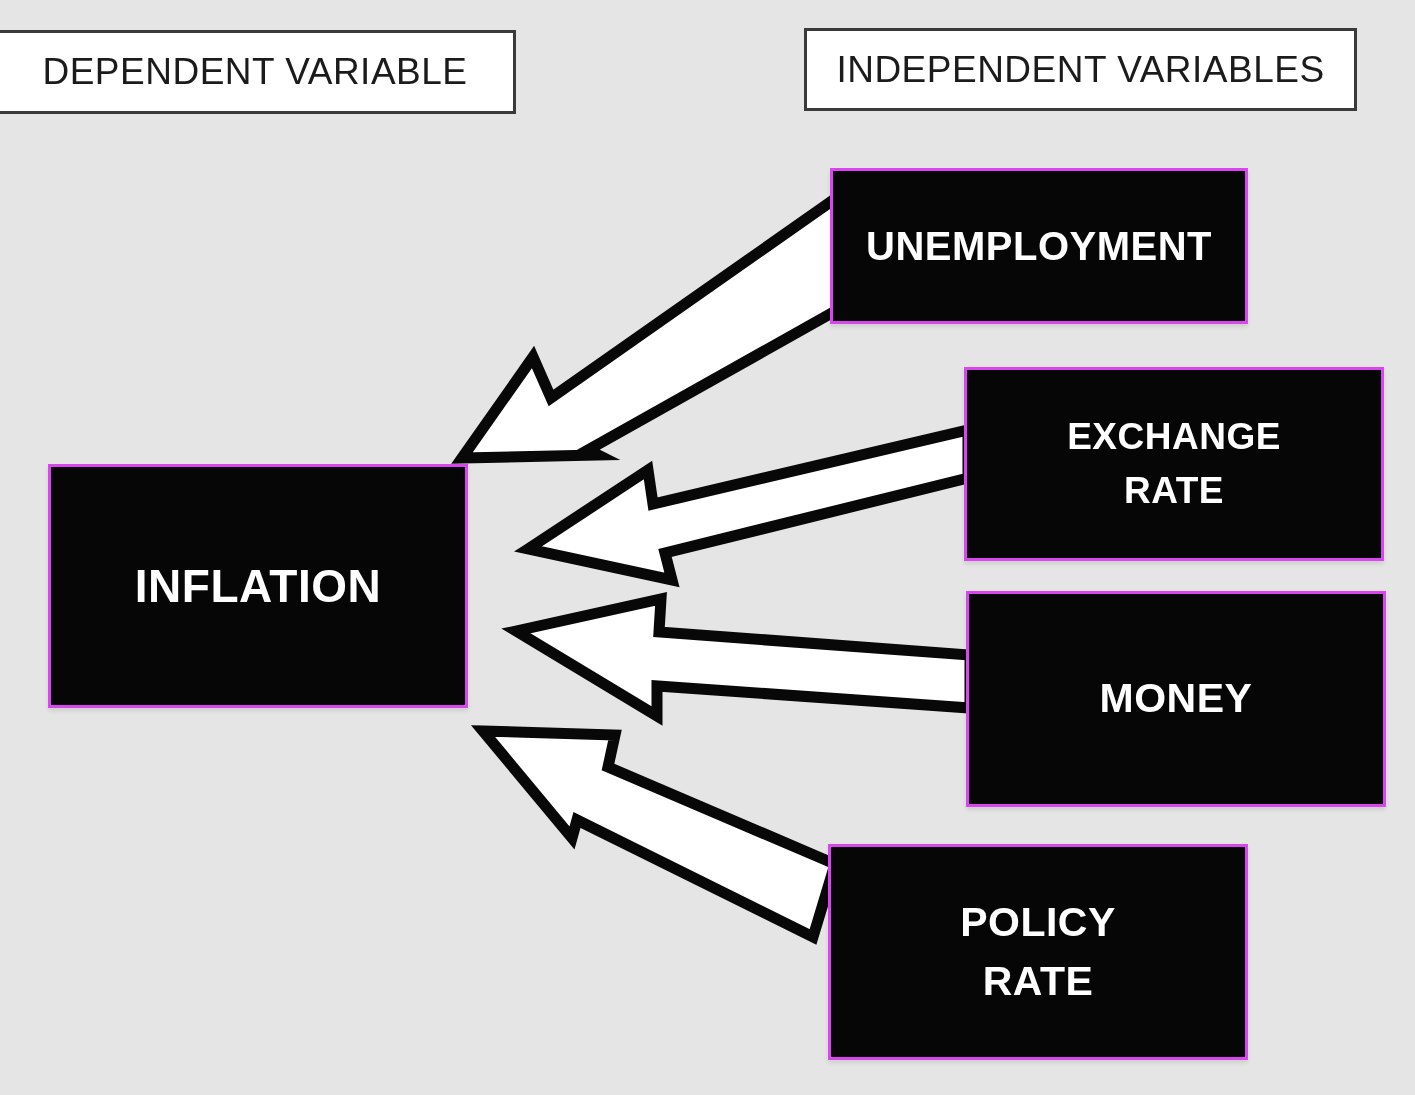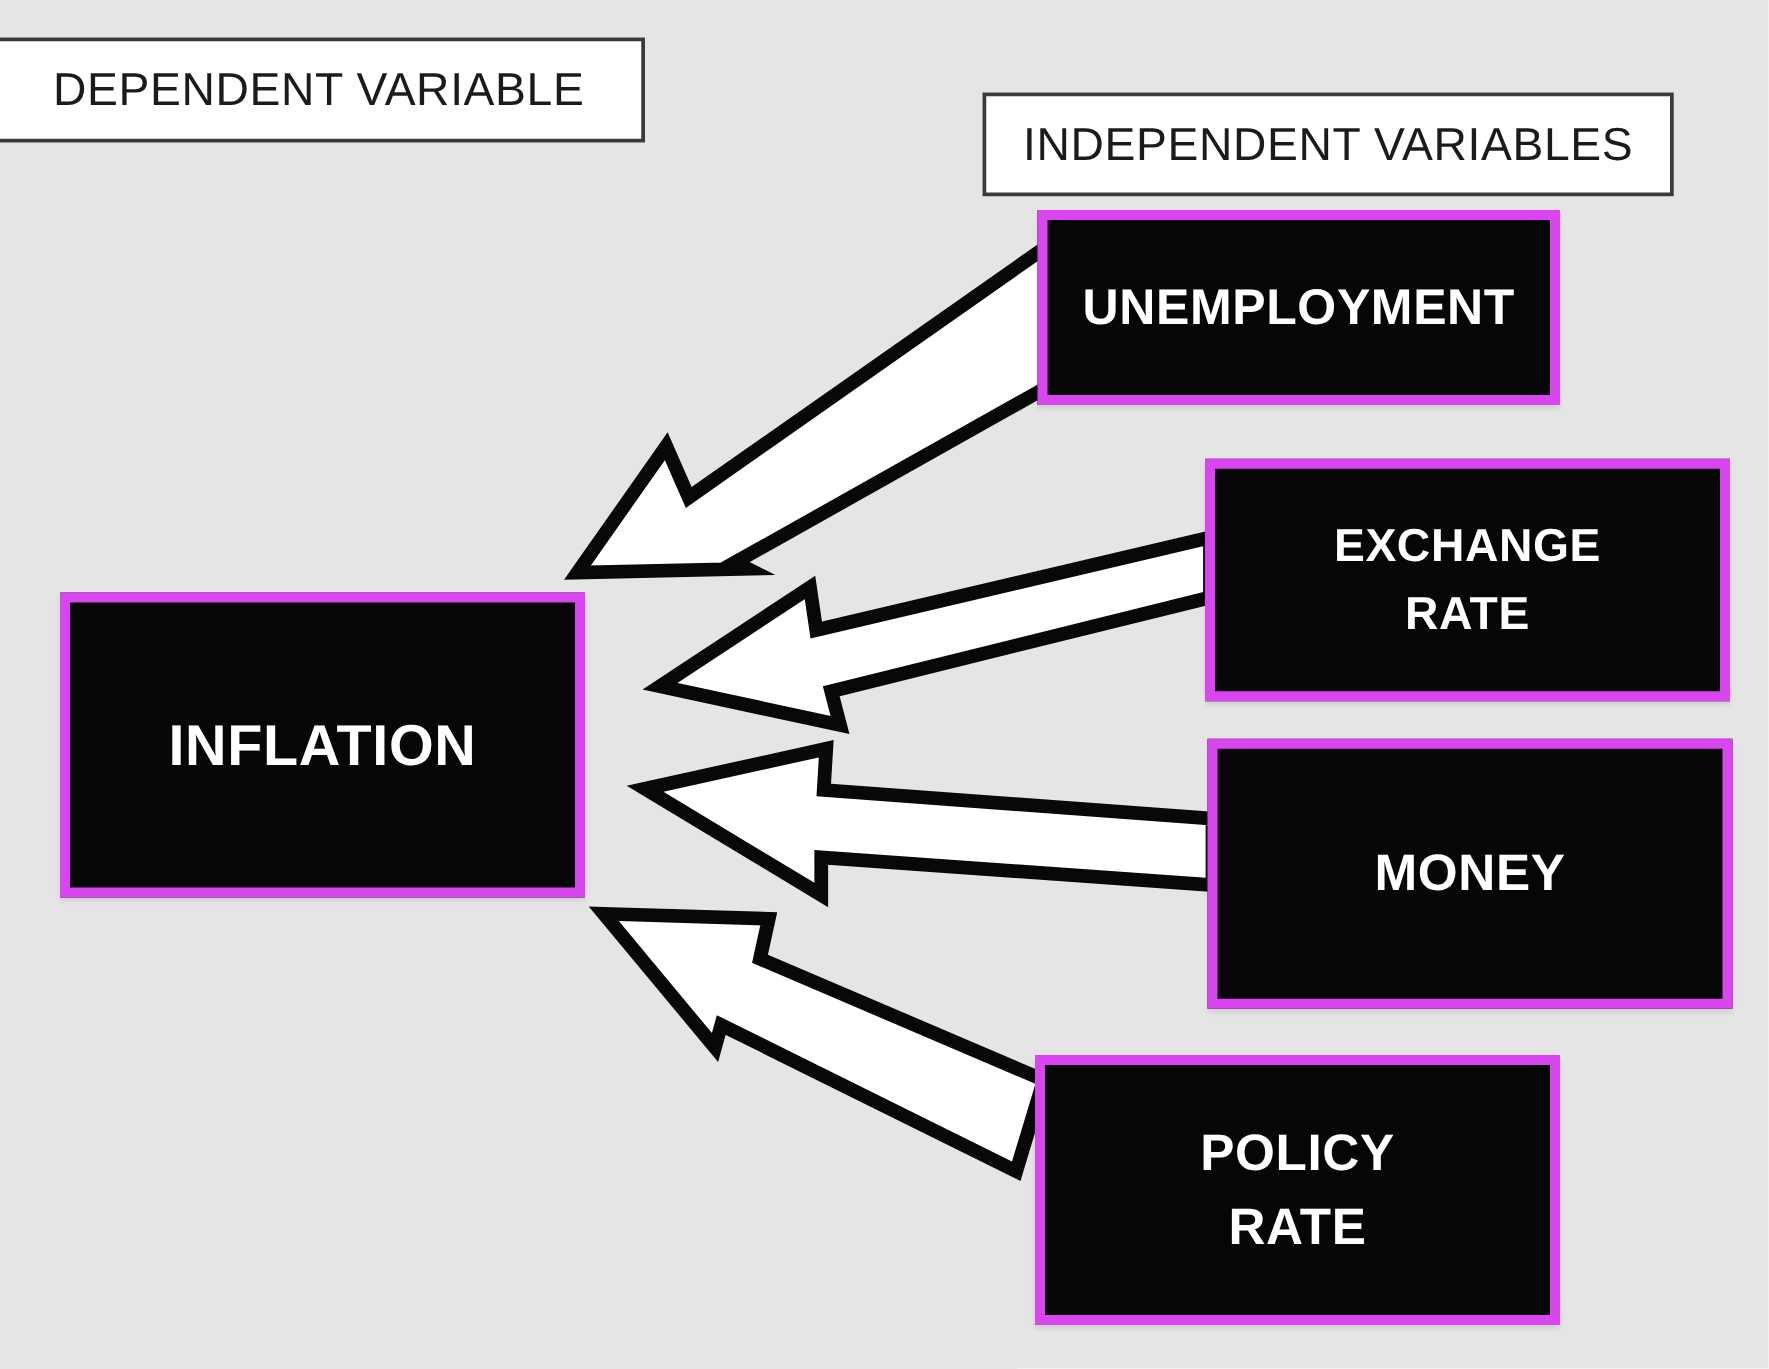--- a/index.html
+++ b/index.html
@@ -33,48 +33,47 @@
     white-space: nowrap;
   }
   #header-dependent {
     left: -6px;
     top: 30px;
     width: 522px;
     height: 84px;
     font-size: 37px;
   }
   #header-independent {
-    left: 786px;
+    left: 804px;
     top: 28px;
     width: 553px;
     height: 83px;
     font-size: 37px;
-    margin-top: 46px;
   }
 
   
   .var-box {
     position: absolute;
     background: #060606;
-    border: 8px solid #d946ef;
+    border: 3px solid #d946ef;
     box-sizing: border-box;
     display: flex;
     flex-direction: column;
     align-items: center;
     justify-content: center;
     color: #ffffff;
     font-weight: bold;
     text-align: center;
     line-height: 1.45;
     box-shadow: 0 3px 4px rgba(0,0,0,0.10);
     letter-spacing: 0.5px;
   }
   #box-inflation {
     left: 48px;
-    top: 474px;
+    top: 464px;
     width: 420px;
     height: 244px;
     font-size: 46px;
   }
   #box-unemployment {
     left: 830px;
     top: 168px;
     width: 418px;
     height: 156px;
     font-size: 40px;

